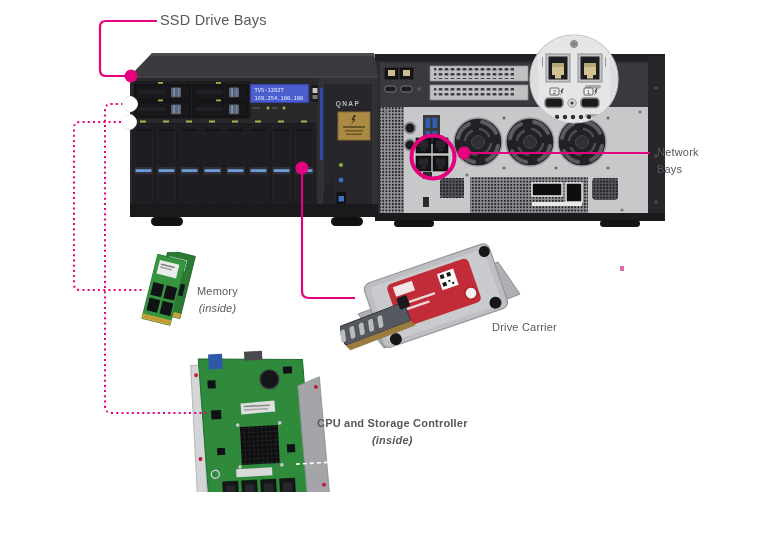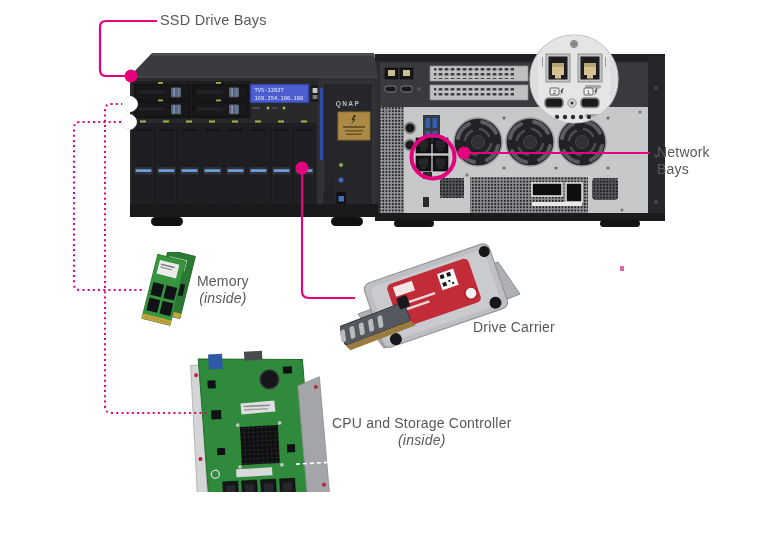--- a/index.html
+++ b/index.html
@@ -1,19 +1,19 @@
 <!DOCTYPE html>
 <html><head>
 <meta charset="utf-8">
 <style>
   html,body{margin:0;padding:0;background:#ffffff;}
   .canvas{position:relative;width:768px;height:492px;background:#fff;overflow:hidden;
           font-family:"Liberation Sans",sans-serif;}
   .hw{position:absolute;}
-  .callout-label{position:absolute;color:#57585b;font-size:14px;line-height:16px;
+  .callout-label{position:absolute;color:#57585b;font-size:11px;line-height:16px;
                  letter-spacing:.2px;white-space:nowrap;}
   .callout-label .note{font-style:italic;text-align:center;}
   #ssd-label{font-size:14.5px;}
   #network-label{line-height:17px;}
   svg{display:block;}
   .overlay{position:absolute;left:0;top:0;pointer-events:none;}
 </style>
 </head>
 <body>
 
@@ -438,25 +438,25 @@
     <rect x="620" y="266" width="4" height="5" fill="#d8509f" opacity="0.85"></rect>
   </svg>
 
   <div id="ssd-label" class="callout-label" style="left:160px;top:12px;z-index:45;">SSD Drive Bays</div>
 
   <div id="network-label" class="callout-label" style="left:657px;top:144px;z-index:45;">
     <div>Network</div>
     <div>Bays</div>
   </div>
 
-  <div class="callout-label" style="left:197px;top:273px;z-index:45;line-height:17px;">
+  <div class="callout-label" style="left:197px;top:283px;z-index:45;line-height:17px;">
     <div>Memory</div>
     <div class="note">(inside)</div>
   </div>
 
-  <div class="callout-label" style="left:473px;top:319px;z-index:45;">Drive Carrier</div>
-
-  <div class="callout-label" style="left:332px;top:415px;z-index:45;line-height:17px;">
+  <div class="callout-label" style="left:492px;top:319px;z-index:45;">Drive Carrier</div>
+
+  <div class="callout-label" style="left:317px;top:415px;z-index:45;line-height:17px;font-weight:bold;">
     <div>CPU and Storage Controller</div>
     <div class="note">(inside)</div>
   </div>
 
 </div>
 
 </body></html>

